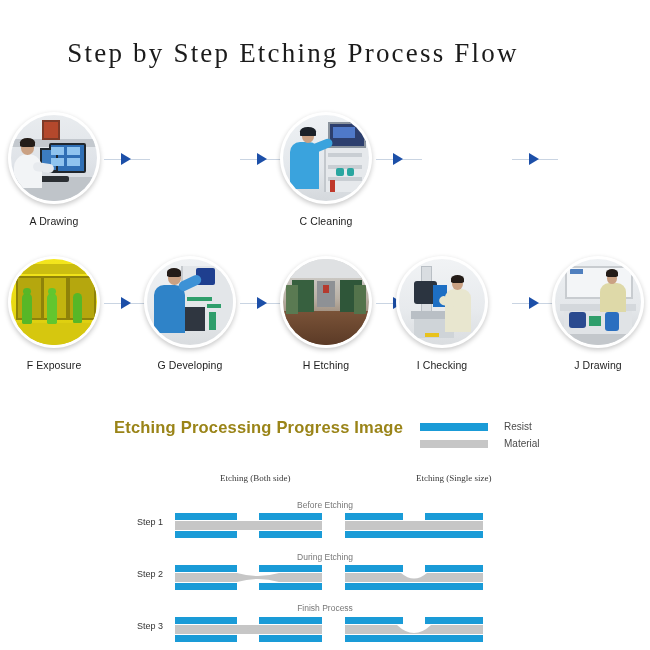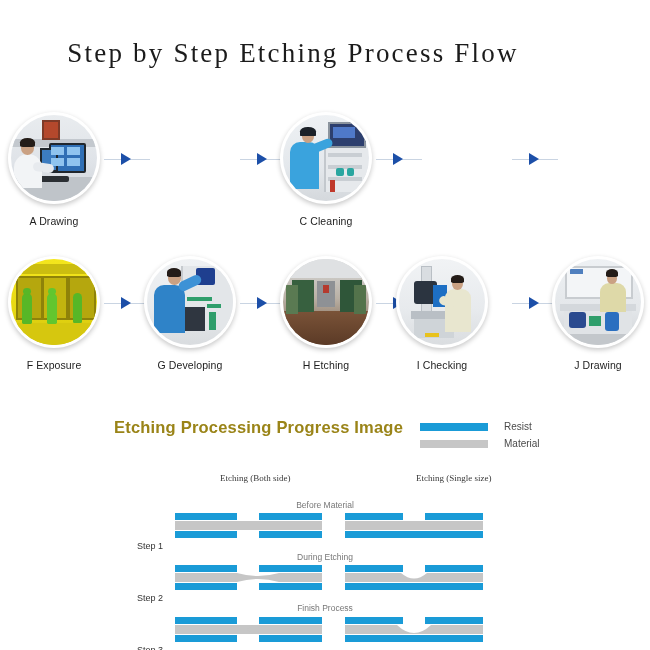--- a/index.html
+++ b/index.html
@@ -186,21 +186,21 @@
 
   .col-head{position:absolute;font-size:9px;color:#3a3a3a;white-space:nowrap;font-family:Liberation Serif, serif;}
   .ch-both{left:220px;top:473px;}
   .ch-single{left:380px;top:473px;padding-left:36px;}
 
   .phase{position:absolute;width:650px;left:0;text-align:center;font-size:8.5px;color:#777;}
   .ph1{top:500px;}
   .ph2{top:552px;}
   .ph3{top:603px;}
 
-  .step-lab{position:absolute;left:137px;font-size:9px;color:#333;white-space:nowrap;margin-top:24px;}
+  .step-lab{position:absolute;left:137px;font-size:9px;color:#333;white-space:nowrap;}
   .sl1{top:517px;}
   .sl2{top:569px;}
   .sl3{top:621px;}
 
   svg.diagram{position:absolute;left:0;top:0;}
   .wrap-d{position:absolute;left:0;top:0;width:650px;height:650px;pointer-events:none;}
 </style>
 </head>
 <body>
 
@@ -417,21 +417,21 @@
   </div>
   <div class="legend-row">
     <span class="legend-sw" style="background:#c6c6c6"></span>
     <span class="legend-tx">Material</span>
   </div>
 </div>
 
 <div class="col-head ch-both">Etching (Both side)</div>
 <div class="col-head ch-single">Etching (Single size)</div>
 
-<div class="phase ph1">Before Material</div>
+<div class="phase ph1">Before Etching</div>
 <div class="phase ph2">During Etching</div>
 <div class="phase ph3">Finish Process</div>
 
 <div class="step-lab sl1">Step 1</div>
 <div class="step-lab sl2">Step 2</div>
 <div class="step-lab sl3">Step 3</div>
 
 <div class="wrap-d">
 <svg class="diagram" width="650" height="650" viewBox="0 0 650 650">
 

